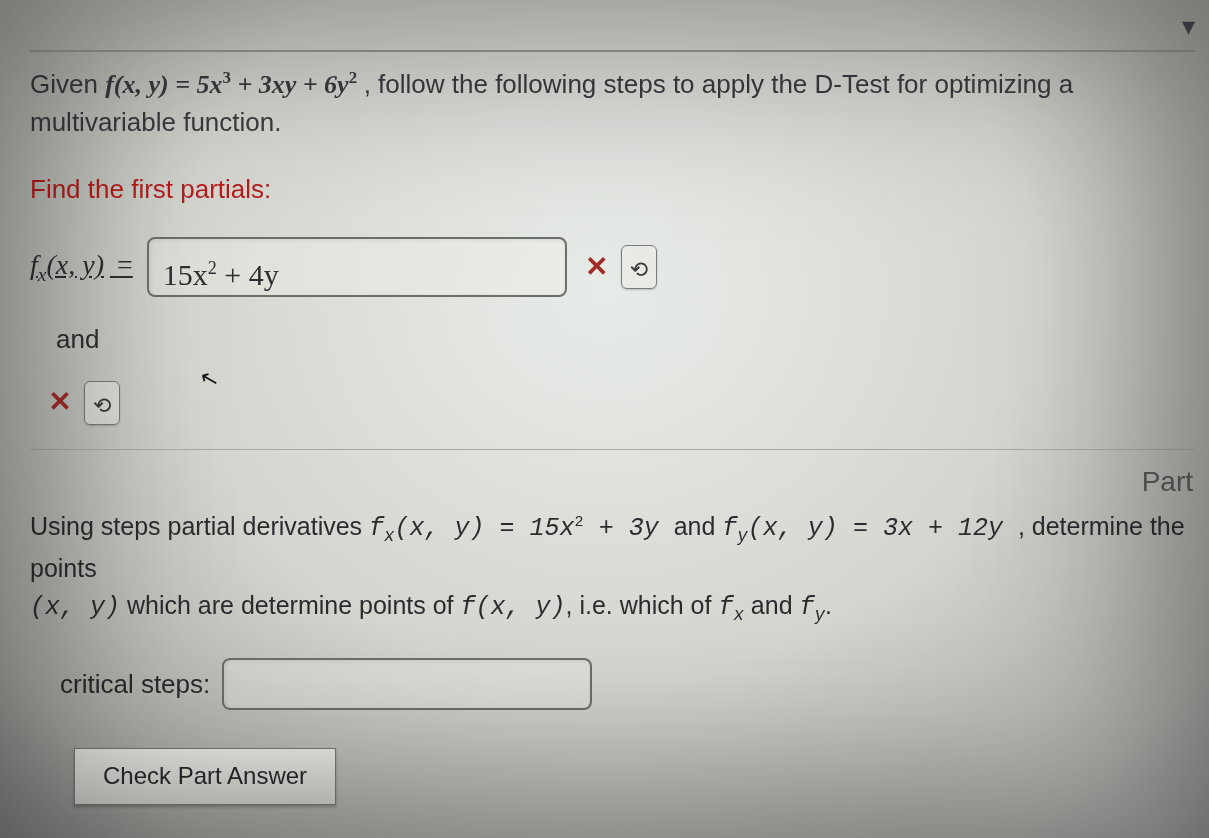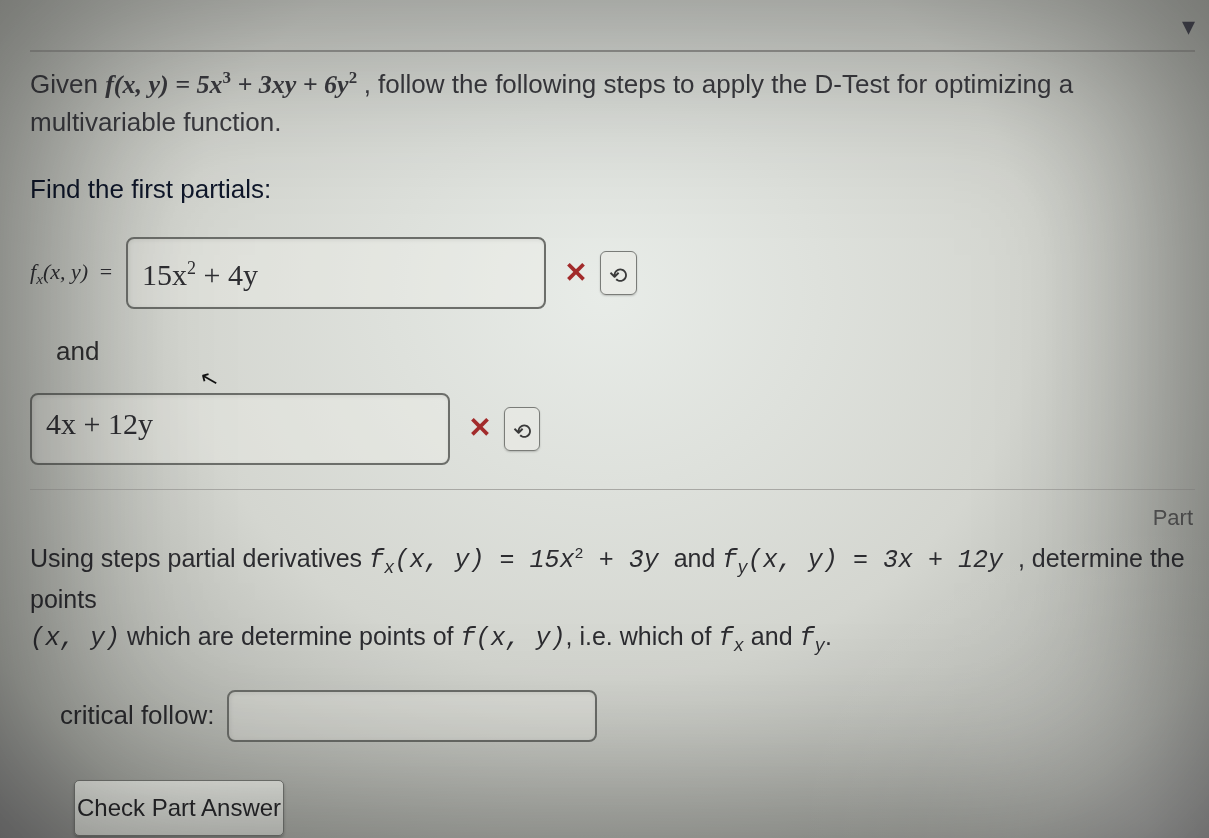--- a/index.html
+++ b/index.html
@@ -29,44 +29,45 @@
   }
   .prompt1 {
     color: #3b3b40;
     font-weight: 500;
     margin: 0 0 20px 0;
   }
   .prompt1 .math { font-family: "Times New Roman", serif; font-style: italic; font-weight: bold; }
   .prompt1 .math .sup { font-size: 0.65em; vertical-align: super; font-style: normal; }
   .findfirst {
     margin: 30px 0 28px 0;
-    color: #0f172a;
+    color: #b91c1c;
     font-weight: 500;
   }
   .row {
     display: flex;
     align-items: center;
     margin: 14px 0 24px 0;
   }
   .lhs {
     font-family: "Times New Roman", serif;
     font-style: italic;
-    font-size: 22px;
+    font-size: 28px;
     color: #2e2e32;
     margin-right: 8px;
+    text-decoration: underline;
   }
   .sub { font-size: 0.7em; vertical-align: sub; font-style: italic; }
   .eq { font-style: normal; margin: 0 6px; }
   .ansbox {
     display: inline-block;
     border: 2px solid #6c6e6a;
     border-radius: 8px;
     background: rgba(240,240,236,0.35);
     min-width: 420px;
-    height: 72px;
+    height: 60px;
     padding: 4px 14px;
     font-family: "Times New Roman", serif;
     font-size: 30px;
     color: #2e2e32;
     line-height: 50px;
     box-shadow: inset 1px 1px 4px rgba(0,0,0,0.08);
   }
   .ansbox .sup { font-size: 0.6em; vertical-align: super; }
   .smallbox {
     display: inline-block;
@@ -92,21 +93,21 @@
     color: #2f2f30;
   }
   .hr2 {
     border: none;
     border-top: 1px solid #a8a8a4;
     margin: 16px 0 12px 0;
   }
   .partlbl {
     text-align: right;
     color: #5a5a5a;
-    font-size: 22px;
+    font-size: 28px;
     margin: 6px 2px 6px 0;
   }
   .prompt2 {
     color: #2c2c30;
     font-size: 25px;
     line-height: 1.5;
     margin: 4px 0 30px 0;
   }
   .prompt2 .math { font-family: Liberation Mono, monospace; font-style: italic; }
   .prompt2 .sup { font-size: 0.6em; vertical-align: super; font-style: normal; }
@@ -121,23 +122,23 @@
     border: 2px solid #6c6e6a;
     border-radius: 8px;
     background: rgba(240,240,236,0.35);
     min-width: 370px;
     height: 52px;
     box-shadow: inset 1px 1px 4px rgba(0,0,0,0.08);
   }
   .checkbtn {
     display: inline-block;
     border: 1px solid #7a7c78;
-    border-radius: 5px;
+    border-radius: 0;
     background: linear-gradient(#eceee8, #d8dad4);
-    padding: 10px 2px;
+    padding: 10px 28px;
     margin: 12px 0 0 44px;
     color: #2a2a2d;
     font-size: 24px;
     box-shadow: 0 2px 3px rgba(0,0,0,0.25);
     cursor: pointer;
   }
   
   .cursor-arrow {
     position: absolute;
     left: 200px; top: 366px;
@@ -187,23 +188,20 @@
     </span>
     <span class="xmark">✕</span>
     <span class="smallbox">
       <span style="font-size:22px;color:#3a3a3a;">⟲</span>
     </span>
   </div>
 
   <div class="and">and</div>
 
   <div class="row">
-    <span class="ansbox">
-      <span>4x + 12y</span>
-    </span>
     <span class="xmark">✕</span>
     <span class="smallbox">
       <span style="font-size:22px;color:#3a3a3a;">⟲</span>
     </span>
   </div>
 
   <hr class="hr2">
   <div class="partlbl">Part</div>
 
   <div class="prompt2">
@@ -213,21 +211,21 @@
     </span>
     <span> and </span>
     <span class="math">
       <span>f</span><span class="sub">y</span><span>(x, y) = 3x + 12y</span>
     </span><span>, determine the points </span>
     <br>
     <span class="math">(x, y)</span><span> which are determine points of </span><span class="math">f(x, y)</span><span>, i.e. which of </span><span class="math"><span>f</span><span class="sub">x</span></span><span> and </span><span class="math"><span>f</span><span class="sub">y</span></span><span>.</span>
   </div>
 
   <div class="critrow">
-    <span class="critlabel">critical follow:</span>
+    <span class="critlabel">critical steps:</span>
     <span class="critbox"></span>
   </div>
 
   <div class="checkbtn">Check Part Answer</div>
 
 </div>
 
 <div class="cursor-arrow">↖</div>
 <div class="glare"></div>
 <div class="dark-edge"></div>

